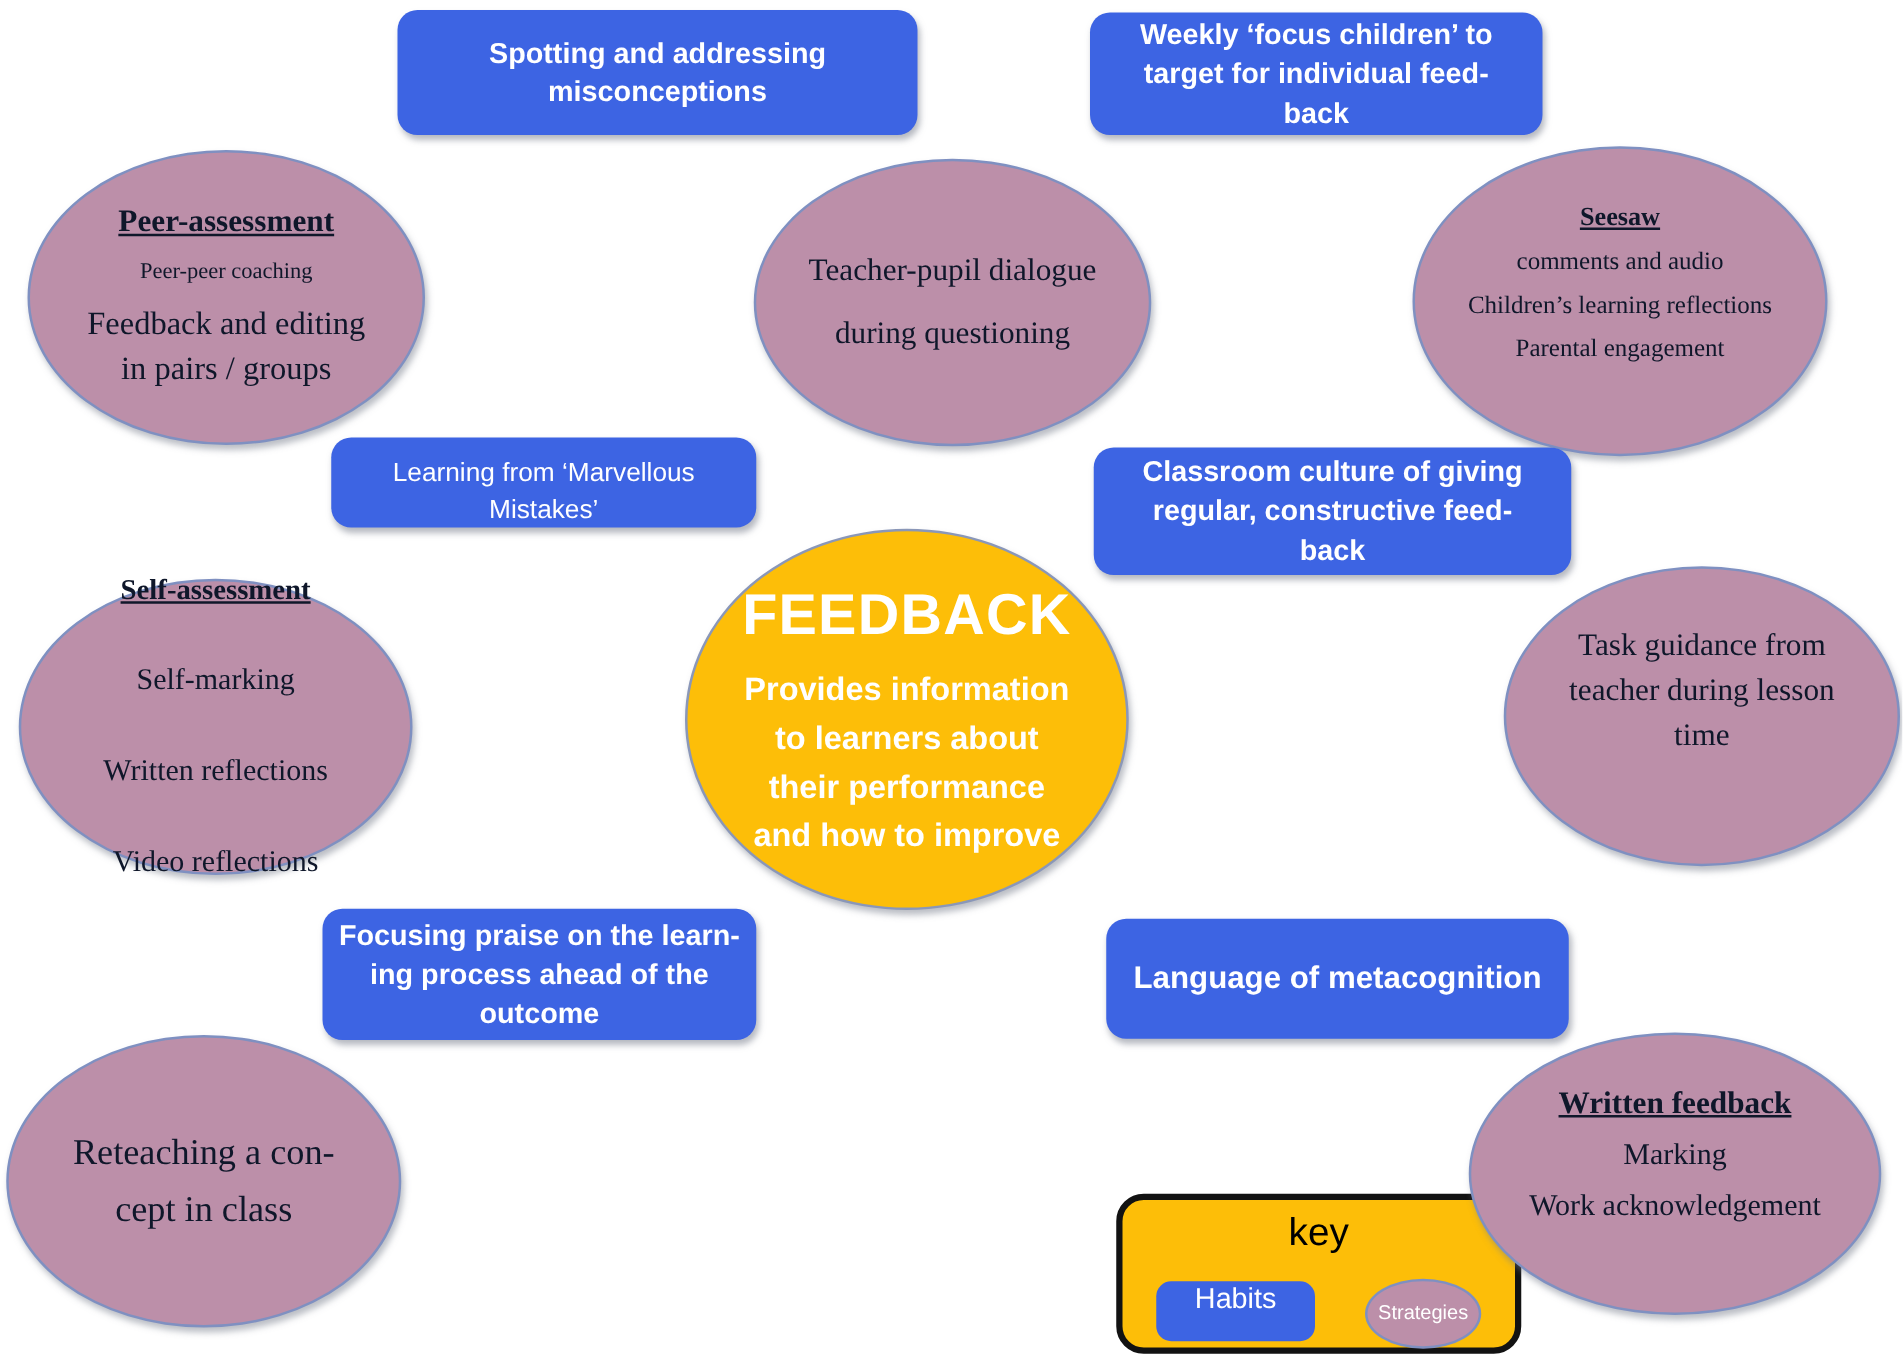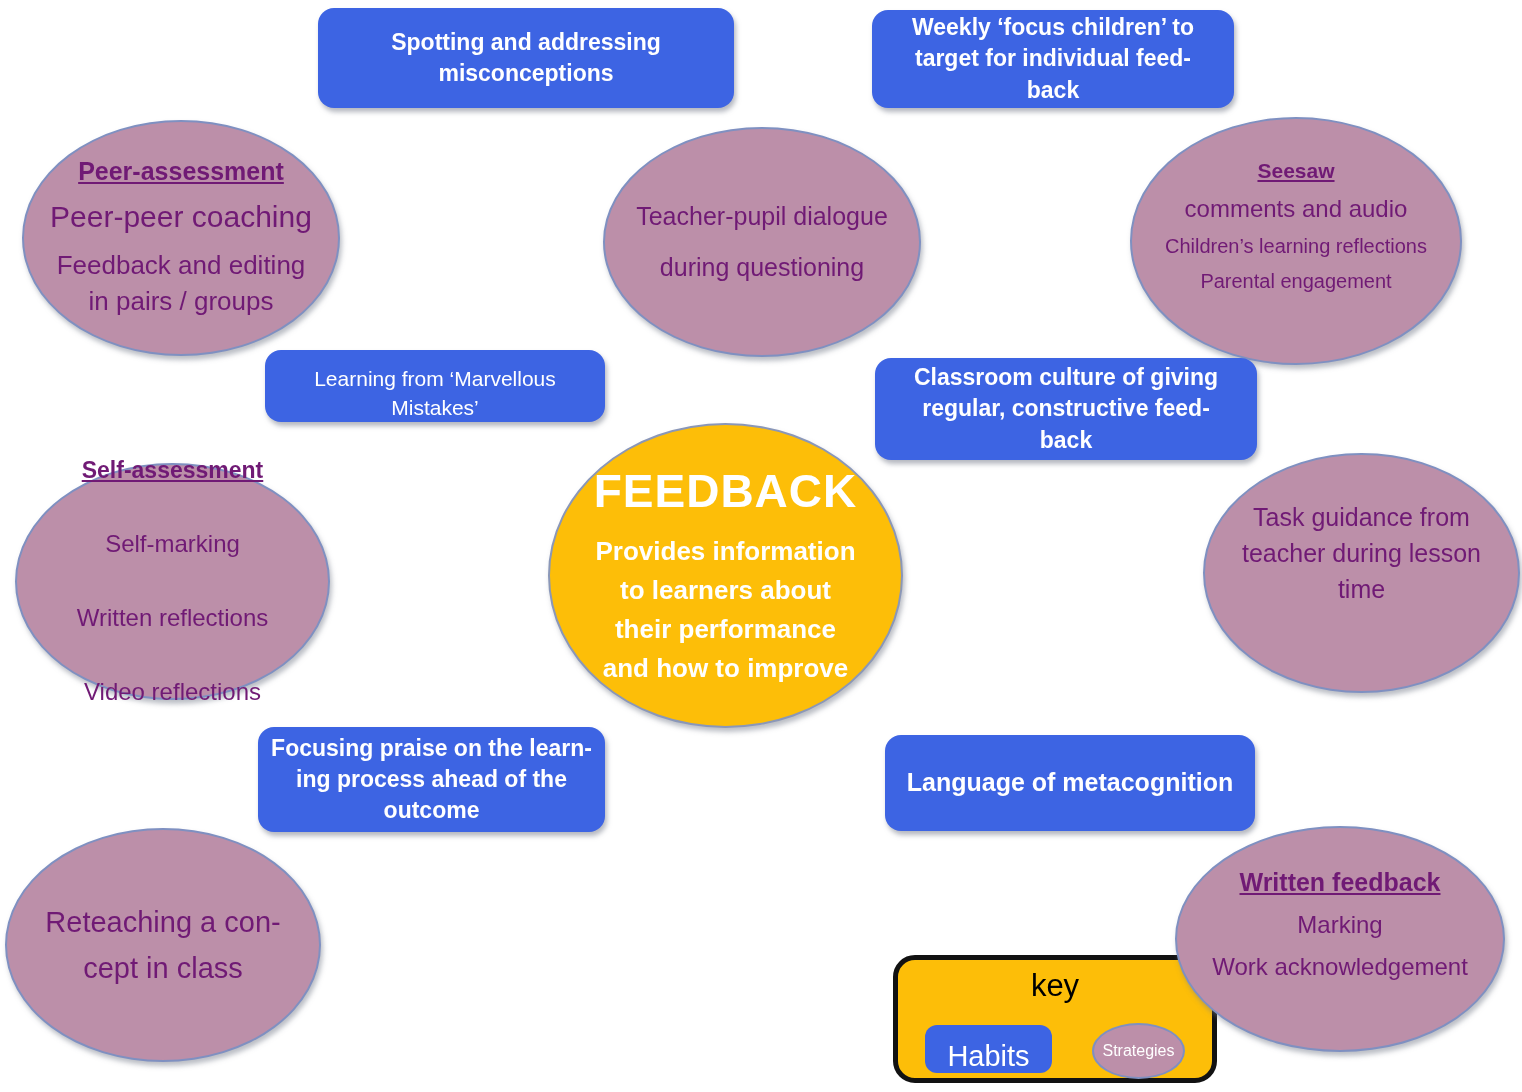--- a/index.html
+++ b/index.html
@@ -25,24 +25,25 @@
     font-size:23px;
     line-height:1.35;
     box-shadow:2px 4px 5px rgba(120,125,140,.55);
     z-index:3;
     padding:6px 10px;
   }
   .strategy{
     background:var(--pink);
     border:2px solid var(--ellipse-border);
     border-radius:50%;
-    color:#701a75;
+    color:#0f172a;
     box-shadow:2px 4px 5px rgba(120,125,140,.5);
     z-index:2;
     padding:10px 18px;
+    font-family:Liberation Serif, serif;
   }
   .pre{white-space:pre-line;}
   .s-heading{font-weight:bold;text-decoration:underline;}
   .center-node{
     background:var(--orange);
     border:2px solid #8A97B8;
     border-radius:50%;
     color:#fff;
     box-shadow:2px 4px 5px rgba(120,125,140,.5);
     z-index:2;
@@ -58,22 +59,22 @@
     z-index:1;
   }
   .key-title{
     position:absolute;left:0;right:0;top:8px;
     text-align:center;color:#000;font-size:31px;
   }
   .key-habit{
     position:absolute;
     background:var(--blue);
     border-radius:12px;
-    color:#fff;font-size:29px;
-    display:flex;align-items:flex-end;justify-content:center;
+    color:#fff;font-size:23px;
+    display:flex;align-items:flex-start;justify-content:center;
   }
   .key-strategy{
     position:absolute;
     background:var(--pink);
     border:2px solid var(--ellipse-border);
     border-radius:50%;
     color:#fff;font-size:16px;
     display:flex;align-items:center;justify-content:center;
     box-sizing:border-box;
   }
@@ -88,33 +89,33 @@
     <div class="key-habit" style="left:27px;top:65px;width:127px;height:48px;">
       <span>Habits</span>
     </div>
     <div class="key-strategy" style="left:194px;top:63px;width:93px;height:56px;">
       <span>Strategies</span>
     </div>
   </div>
 
   <div class="shape strategy" style="left:22px;top:120px;width:318px;height:236px;">
     <div class="s-heading" style="font-size:25px;margin-bottom:14px;">Peer-assessment</div>
-    <div class="pre" style="font-size:30px;margin-bottom:14px;">Peer-peer coaching</div>
+    <div class="pre" style="font-size:18px;margin-bottom:14px;">Peer-peer coaching</div>
     <div class="pre" style="font-size:26px;line-height:1.35;">Feedback and editing
 in pairs / groups</div>
   </div>
 
   <div class="shape strategy" style="left:603px;top:127px;width:318px;height:230px;">
     <div class="pre" style="font-size:25px;margin-bottom:22px;">Teacher-pupil dialogue</div>
     <div class="pre" style="font-size:25px;">during questioning</div>
   </div>
 
   <div class="shape strategy" style="left:1130px;top:117px;width:332px;height:248px;padding-bottom:40px;">
     <div class="s-heading" style="font-size:21px;margin-bottom:12px;">Seesaw</div>
-    <div class="pre" style="font-size:24px;margin-bottom:12px;">comments and audio</div>
+    <div class="pre" style="font-size:20px;margin-bottom:12px;">comments and audio</div>
     <div class="pre" style="font-size:20px;margin-bottom:12px;">Children’s learning reflections</div>
     <div class="pre" style="font-size:20px;">Parental engagement</div>
   </div>
 
   <div class="shape strategy" style="left:15px;top:463px;width:315px;height:237px;gap:36px;">
     <div class="s-heading" style="font-size:23px;margin-bottom:10px;">Self-assessment</div>
     <div class="pre" style="font-size:24px;margin-bottom:10px;">Self-marking</div>
     <div class="pre" style="font-size:24px;margin-bottom:10px;">Written reflections</div>
     <div class="pre" style="font-size:24px;">Video reflections</div>
   </div>

